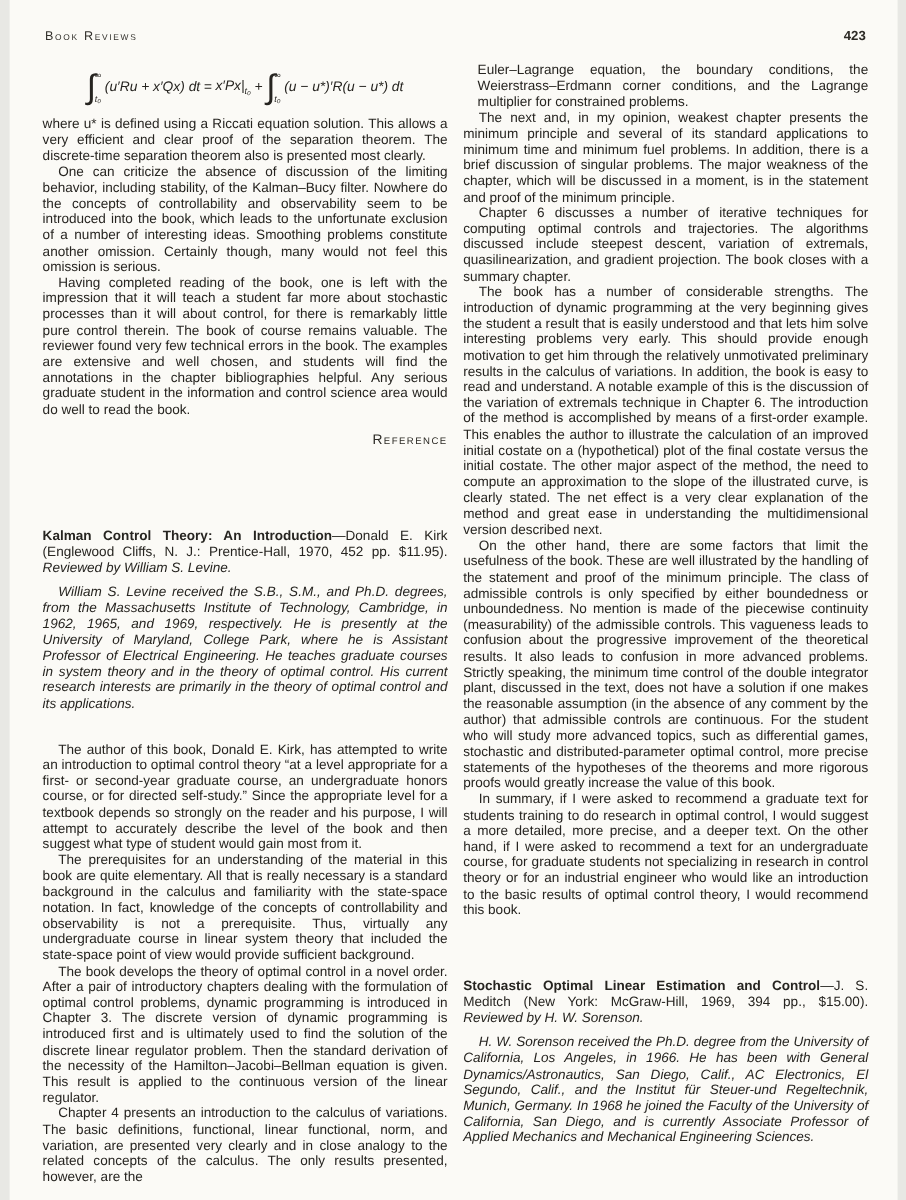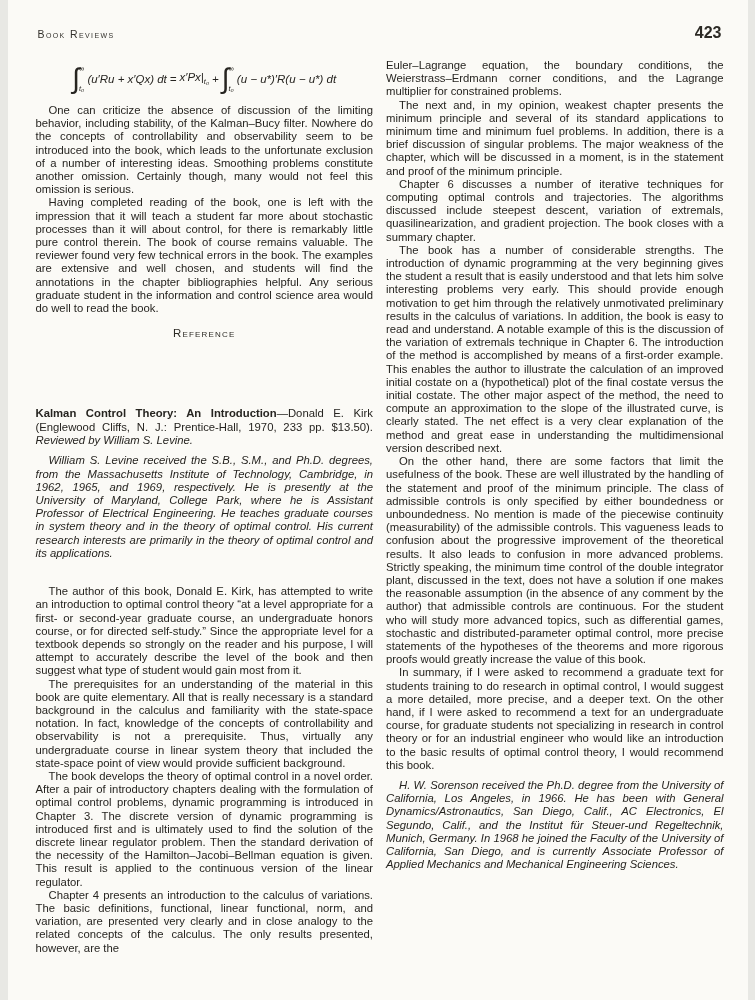--- a/index.html
+++ b/index.html
@@ -15,21 +15,21 @@
     color:#262420;
   }
   .page-header{
     display:flex;justify-content:space-between;align-items:baseline;
     padding:0 2px 0 2px;
   }
   .running-title{
     font-variant:small-caps;
     font-size:10.5px;letter-spacing:1.4px;color:#33312c;
   }
-  .page-number{font-size:16px;font-weight:700;color:#2c2a25;}
+  .page-number{font-size:11px;font-weight:700;color:#2c2a25;}
   .columns{display:flex;gap:13px;margin-top:10px;}
   .col{width:345px;box-sizing:border-box;}
   p{margin:0;}
   .body{
     font-size:11.3px;line-height:13.2px;
     text-align:justify;
     text-indent:13px;
     color:#262420;
   }
   .noindent{text-indent:0;}
@@ -47,21 +47,21 @@
   .int-sign{font-size:28px;line-height:28px;font-style:normal;color:#262420;}
   .limits{
     display:inline-flex;flex-direction:column;justify-content:space-between;
     height:28px;font-size:7.5px;line-height:8px;font-style:italic;
     margin-left:-1px;padding:1px 0 1px 0;
   }
   .eq-sub{font-size:7.5px;}
   
   .ref-heading{
     margin:12px 0 9px 0;
-    text-align:center;
+    text-align:right;
     font-variant:small-caps;
     font-weight:400;
     font-size:11.5px;letter-spacing:1.2px;color:#2c2a25;
   }
   .reference{
     font-size:9.9px;line-height:11.6px;
     padding-left:26px;text-indent:-14px;
     text-align:justify;color:#2c2a25;
   }
   
@@ -104,42 +104,44 @@
         <span class="int-wrap">
           <span class="int-sign">∫</span>
           <span class="limits">
             <span class="lim-up">∞</span>
             <span class="lim-lo">t₀</span>
           </span>
         </span>
         <span class="eq-text">(u − u*)′R(u − u*) dt</span>
       </div>
 
+      <p class="body noindent">where u* is defined using a Riccati equation solution. This allows a very efficient and clear proof of the separation theorem. The discrete-time separation theorem also is presented most clearly.</p>
       <p class="body">One can criticize the absence of discussion of the limiting behavior, including stability, of the Kalman–Bucy filter. Nowhere do the concepts of controllability and observability seem to be introduced into the book, which leads to the unfortunate exclusion of a number of interesting ideas. Smoothing problems constitute another omission. Certainly though, many would not feel this omission is serious.</p>
       <p class="body">Having completed reading of the book, one is left with the impression that it will teach a student far more about stochastic processes than it will about control, for there is remarkably little pure control therein. The book of course remains valuable. The reviewer found very few technical errors in the book. The examples are extensive and well chosen, and students will find the annotations in the chapter bibliographies helpful. Any serious graduate student in the information and control science area would do well to read the book.</p>
 
       <h3 class="ref-heading">Reference</h3>
 
 
-      <p class="review-heading"><b>Kalman Control Theory:  An Introduction</b><span>—Donald E. Kirk (Englewood Cliffs, N. J.:  Prentice-Hall, 1970, 233 pp. $13.50).  </span><i>Reviewed by William S. Levine.</i></p>
+      <p class="review-heading"><b>Kalman Control Theory:  An Introduction</b><span>—Donald E. Kirk (Englewood Cliffs, N. J.:  Prentice-Hall, 1970, 452 pp. $11.95).  </span><i>Reviewed by William S. Levine.</i></p>
 
       <p class="body bio">William S. Levine received the S.B., S.M., and Ph.D. degrees, from the Massachusetts Institute of Technology, Cambridge, in 1962, 1965, and 1969, respectively. He is presently at the University of Maryland, College Park, where he is Assistant Professor of Electrical Engineering. He teaches graduate courses in system theory and in the theory of optimal control. His current research interests are primarily in the theory of optimal control and its applications.</p>
 
       <p class="body first-after">The author of this book, Donald E. Kirk, has attempted to write an introduction to optimal control theory “at a level appropriate for a first- or second-year graduate course, an undergraduate honors course, or for directed self-study.” Since the appropriate level for a textbook depends so strongly on the reader and his purpose, I will attempt to accurately describe the level of the book and then suggest what type of student would gain most from it.</p>
       <p class="body">The prerequisites for an understanding of the material in this book are quite elementary. All that is really necessary is a standard background in the calculus and familiarity with the state-space notation. In fact, knowledge of the concepts of controllability and observability is not a prerequisite. Thus, virtually any undergraduate course in linear system theory that included the state-space point of view would provide sufficient background.</p>
       <p class="body">The book develops the theory of optimal control in a novel order. After a pair of introductory chapters dealing with the formulation of optimal control problems, dynamic programming is introduced in Chapter 3. The discrete version of dynamic programming is introduced first and is ultimately used to find the solution of the discrete linear regulator problem. Then the standard derivation of the necessity of the Hamilton–Jacobi–Bellman equation is given. This result is applied to the continuous version of the linear regulator.</p>
       <p class="body">Chapter 4 presents an introduction to the calculus of variations. The basic definitions, functional, linear functional, norm, and variation, are presented very clearly and in close analogy to the related concepts of the calculus. The only results presented, however, are the</p>
     </div>
 
     <div class="col">
-      <p class="body noindent" style="margin-top:7px;">Euler–Lagrange equation, the boundary conditions, the Weierstrass–Erdmann corner conditions, and the Lagrange multiplier for constrained problems.</p>
+      <p class="body noindent" style="margin-top:7px;margin-left:12px;">Euler–Lagrange equation, the boundary conditions, the Weierstrass–Erdmann corner conditions, and the Lagrange multiplier for constrained problems.</p>
       <p class="body">The next and, in my opinion, weakest chapter presents the minimum principle and several of its standard applications to minimum time and minimum fuel problems. In addition, there is a brief discussion of singular problems. The major weakness of the chapter, which will be discussed in a moment, is in the statement and proof of the minimum principle.</p>
       <p class="body">Chapter 6 discusses a number of iterative techniques for computing optimal controls and trajectories. The algorithms discussed include steepest descent, variation of extremals, quasilinearization, and gradient projection. The book closes with a summary chapter.</p>
       <p class="body">The book has a number of considerable strengths. The introduction of dynamic programming at the very beginning gives the student a result that is easily understood and that lets him solve interesting problems very early. This should provide enough motivation to get him through the relatively unmotivated preliminary results in the calculus of variations. In addition, the book is easy to read and understand. A notable example of this is the discussion of the variation of extremals technique in Chapter 6. The introduction of the method is accomplished by means of a first-order example. This enables the author to illustrate the calculation of an improved initial costate on a (hypothetical) plot of the final costate versus the initial costate. The other major aspect of the method, the need to compute an approximation to the slope of the illustrated curve, is clearly stated. The net effect is a very clear explanation of the method and great ease in understanding the multidimensional version described next.</p>
       <p class="body">On the other hand, there are some factors that limit the usefulness of the book. These are well illustrated by the handling of the statement and proof of the minimum principle. The class of admissible controls is only specified by either boundedness or unboundedness. No mention is made of the piecewise continuity (measurability) of the admissible controls. This vagueness leads to confusion about the progressive improvement of the theoretical results. It also leads to confusion in more advanced problems. Strictly speaking, the minimum time control of the double integrator plant, discussed in the text, does not have a solution if one makes the reasonable assumption (in the absence of any comment by the author) that admissible controls are continuous. For the student who will study more advanced topics, such as differential games, stochastic and distributed-parameter optimal control, more precise statements of the hypotheses of the theorems and more rigorous proofs would greatly increase the value of this book.</p>
       <p class="body">In summary, if I were asked to recommend a graduate text for students training to do research in optimal control, I would suggest a more detailed, more precise, and a deeper text. On the other hand, if I were asked to recommend a text for an undergraduate course, for graduate students not specializing in research in control theory or for an industrial engineer who would like an introduction to the basic results of optimal control theory, I would recommend this book.</p>
 
+      <p class="review-heading second"><b>Stochastic Optimal Linear Estimation and Control</b><span>—J. S. Meditch (New York:  McGraw-Hill, 1969, 394 pp., $15.00).  </span><i>Reviewed by H. W. Sorenson.</i></p>
 
       <p class="body bio">H. W. Sorenson received the Ph.D. degree from the University of California, Los Angeles, in 1966. He has been with General Dynamics/Astronautics, San Diego, Calif., AC Electronics, El Segundo, Calif., and the Institut für Steuer-und Regeltechnik, Munich, Germany. In 1968 he joined the Faculty of the University of California, San Diego, and is currently Associate Professor of Applied Mechanics and Mechanical Engineering Sciences.</p>
     </div>
 
   </div>
 </div>
 
 </body></html>

